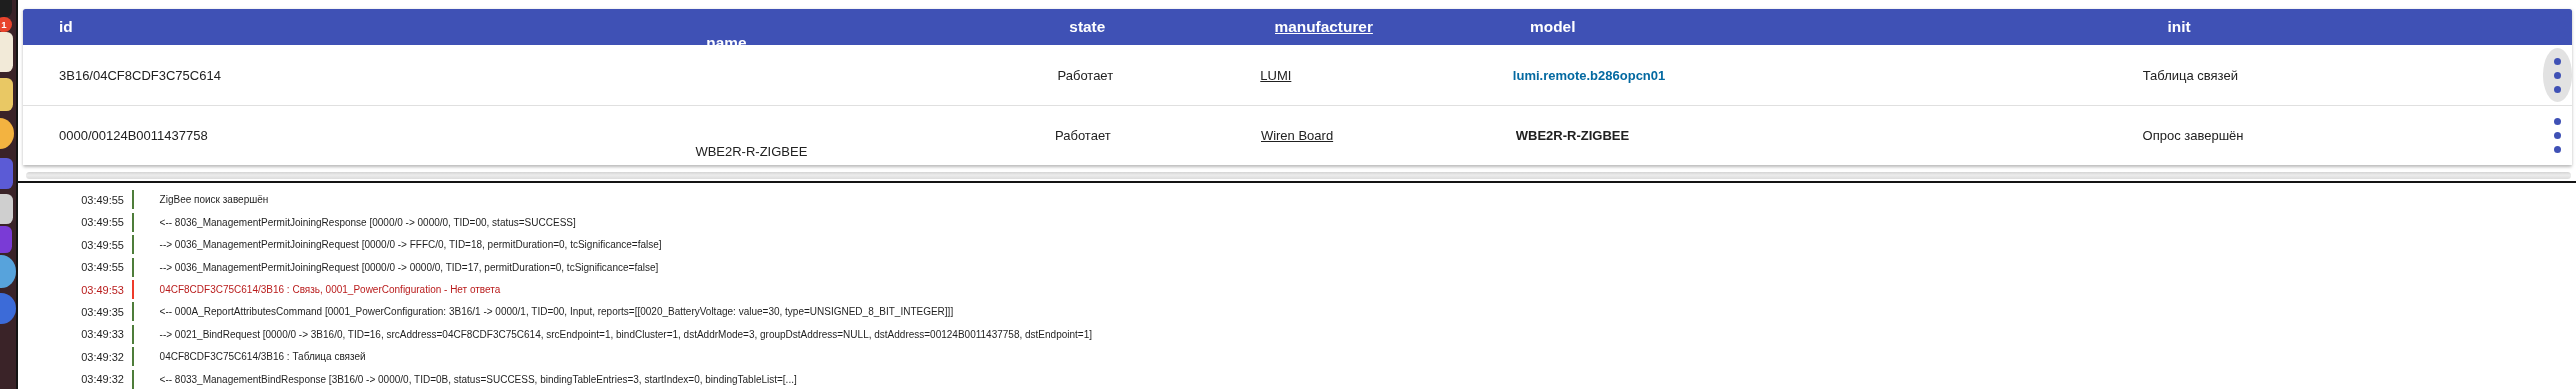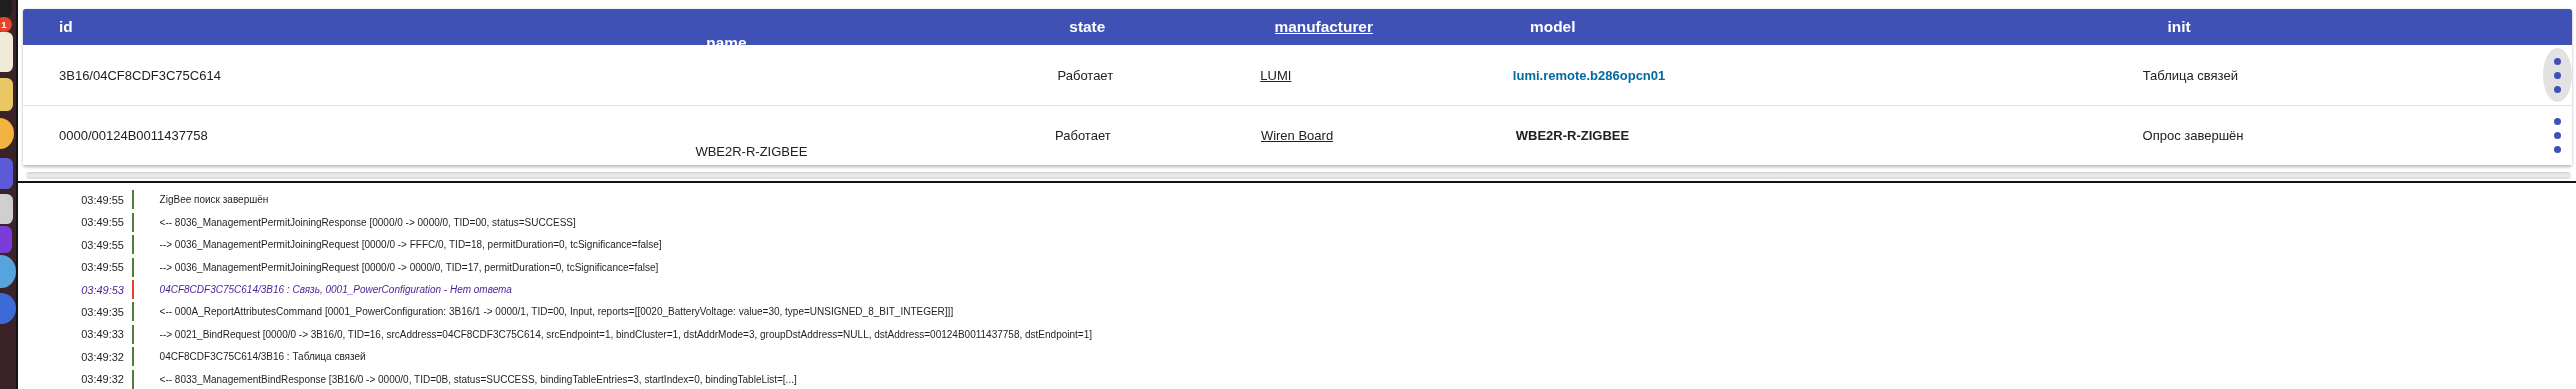--- a/index.html
+++ b/index.html
@@ -53,21 +53,21 @@
   
   .log-topline { position:absolute; left:16px; top:181px; width:2560px; height:1.9px;
                  background:#141414; }
   .log-panel { position:absolute; left:18px; top:183px; width:2558px; height:207px;
                background:#ffffff; overflow:hidden; padding-top:5.8px; }
   .log-line { display:flex; align-items:center; height:22.4px; white-space:nowrap; }
   .log-time { width:106px; text-align:right; font-size:11px; color:#1f1f1f;
               flex:0 0 106px; }
   .log-sep  { width:1.9px; height:19px; background:#4e7d3a; margin-left:7.7px; flex:0 0 1.9px; }
   .log-msg  { margin-left:26px; font-size:10px; color:#1f1f1f; }
-  .log-line.error .log-time, .log-line.error .log-msg { color:#4c1d95;font-style:italic; }
+  .log-line.error .log-time, .log-line.error .log-msg { color:#b91c1c; }
   .log-line.error .log-sep { background:#ee3b2a; }
 </style>
 </head>
 <body>
 
 <div class="dock" id="dock" style="background: rgb(58, 35, 40);">
     <div class="dock-icon" style="top: -5.1px; width: 26px; height: 22px; background: rgb(30, 30, 30); border-radius: 6.4px;"></div>
     <div class="dock-icon dock-badge" style="top: 16.7px; width: 15.4px; height: 15.4px; background: rgb(232, 68, 44); border-radius: 50%; left: -3.8px; z-index: 2;">
       <span>1</span>
     </div>

